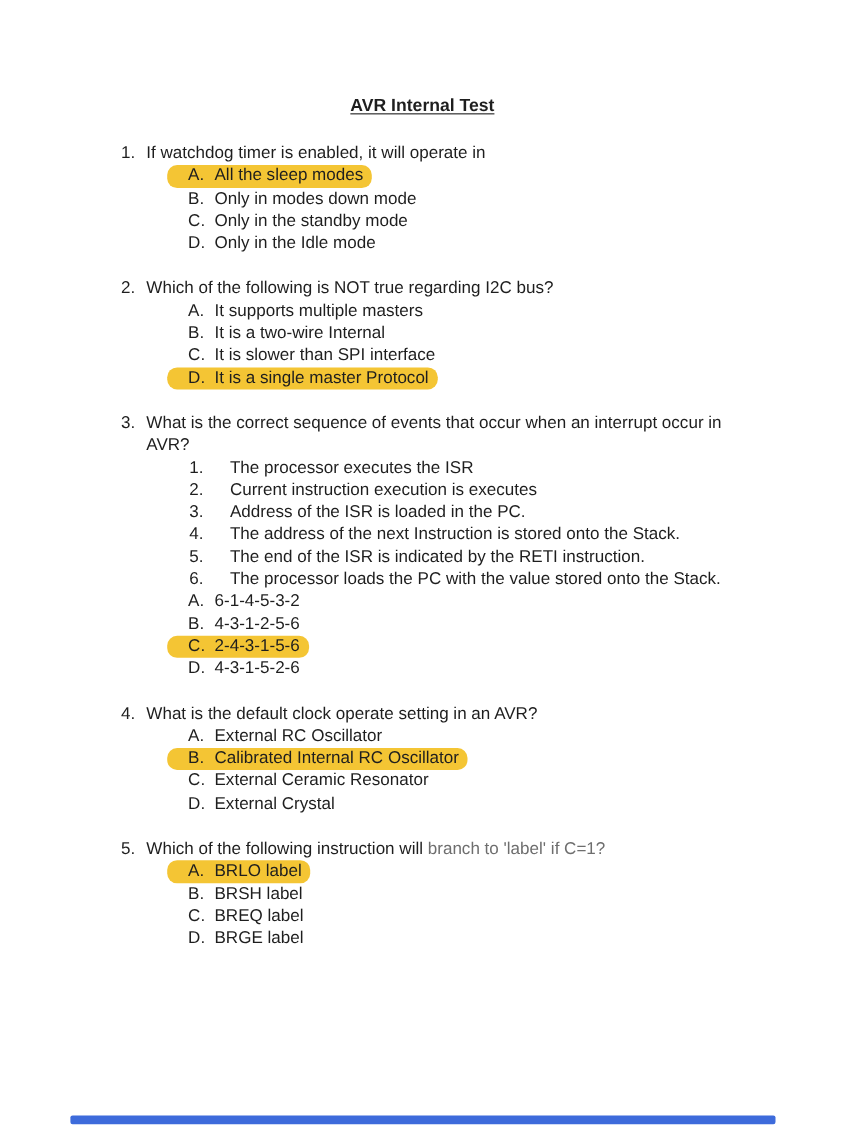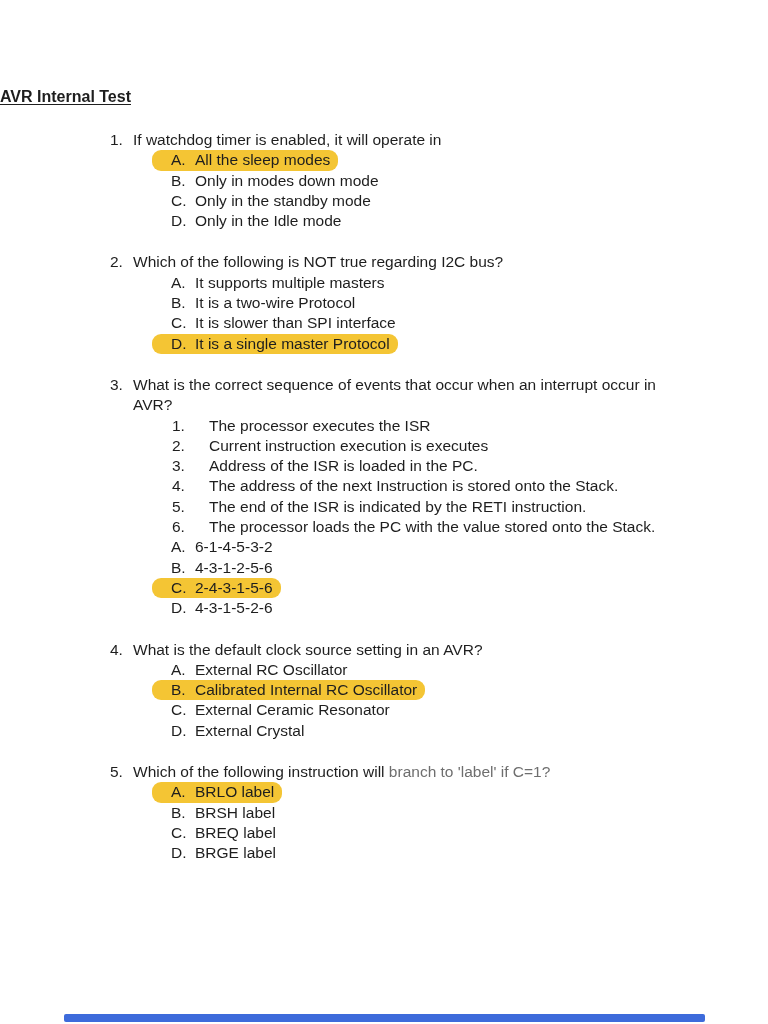--- a/index.html
+++ b/index.html
@@ -9,21 +9,21 @@
     background: #ffffff;
     font-family: "Liberation Sans", "DejaVu Sans", sans-serif;
     font-size: 15.5px;
     line-height: 20.3px;
     color: #1e1e1e;
     position: relative;
     overflow: hidden;
   }
   .title {
     padding-top: 88px;
-    text-align: left;
+    text-align: center;
     font-weight: bold;
     font-size: 16px;
     line-height: 18px;
     text-decoration: underline;
     text-underline-offset: 2px;
   }
   .questions { margin-top: 24px; }
   .question { margin-bottom: 21px; }
   .qrow {
     position: relative;
@@ -81,21 +81,21 @@
 
   <div class="question">
     <div class="qrow">
       <span class="qnum">2.</span>
       <span>Which of the following is NOT true regarding I2C bus?</span>
     </div>
     <div class="opt">
       <span class="pill"><span class="letter">A.</span><span>It supports multiple masters</span></span>
     </div>
     <div class="opt">
-      <span class="pill"><span class="letter">B.</span><span>It is a two-wire Protocol</span></span>
+      <span class="pill"><span class="letter">B.</span><span>It is a two-wire Internal</span></span>
     </div>
     <div class="opt">
       <span class="pill"><span class="letter">C.</span><span>It is slower than SPI interface</span></span>
     </div>
     <div class="opt">
       <span class="pill hl"><span class="letter">D.</span><span>It is a single master Protocol</span></span>
     </div>
   </div>
 
   <div class="question">
@@ -134,21 +134,21 @@
       <span class="pill hl"><span class="letter">C.</span><span>2-4-3-1-5-6</span></span>
     </div>
     <div class="opt">
       <span class="pill"><span class="letter">D.</span><span>4-3-1-5-2-6</span></span>
     </div>
   </div>
 
   <div class="question">
     <div class="qrow">
       <span class="qnum">4.</span>
-      <span>What is the default clock source setting in an AVR?</span>
+      <span>What is the default clock operate setting in an AVR?</span>
     </div>
     <div class="opt">
       <span class="pill"><span class="letter">A.</span><span>External RC Oscillator</span></span>
     </div>
     <div class="opt">
       <span class="pill hl"><span class="letter">B.</span><span>Calibrated Internal RC Oscillator</span></span>
     </div>
     <div class="opt">
       <span class="pill"><span class="letter">C.</span><span>External Ceramic Resonator</span></span>
     </div>

